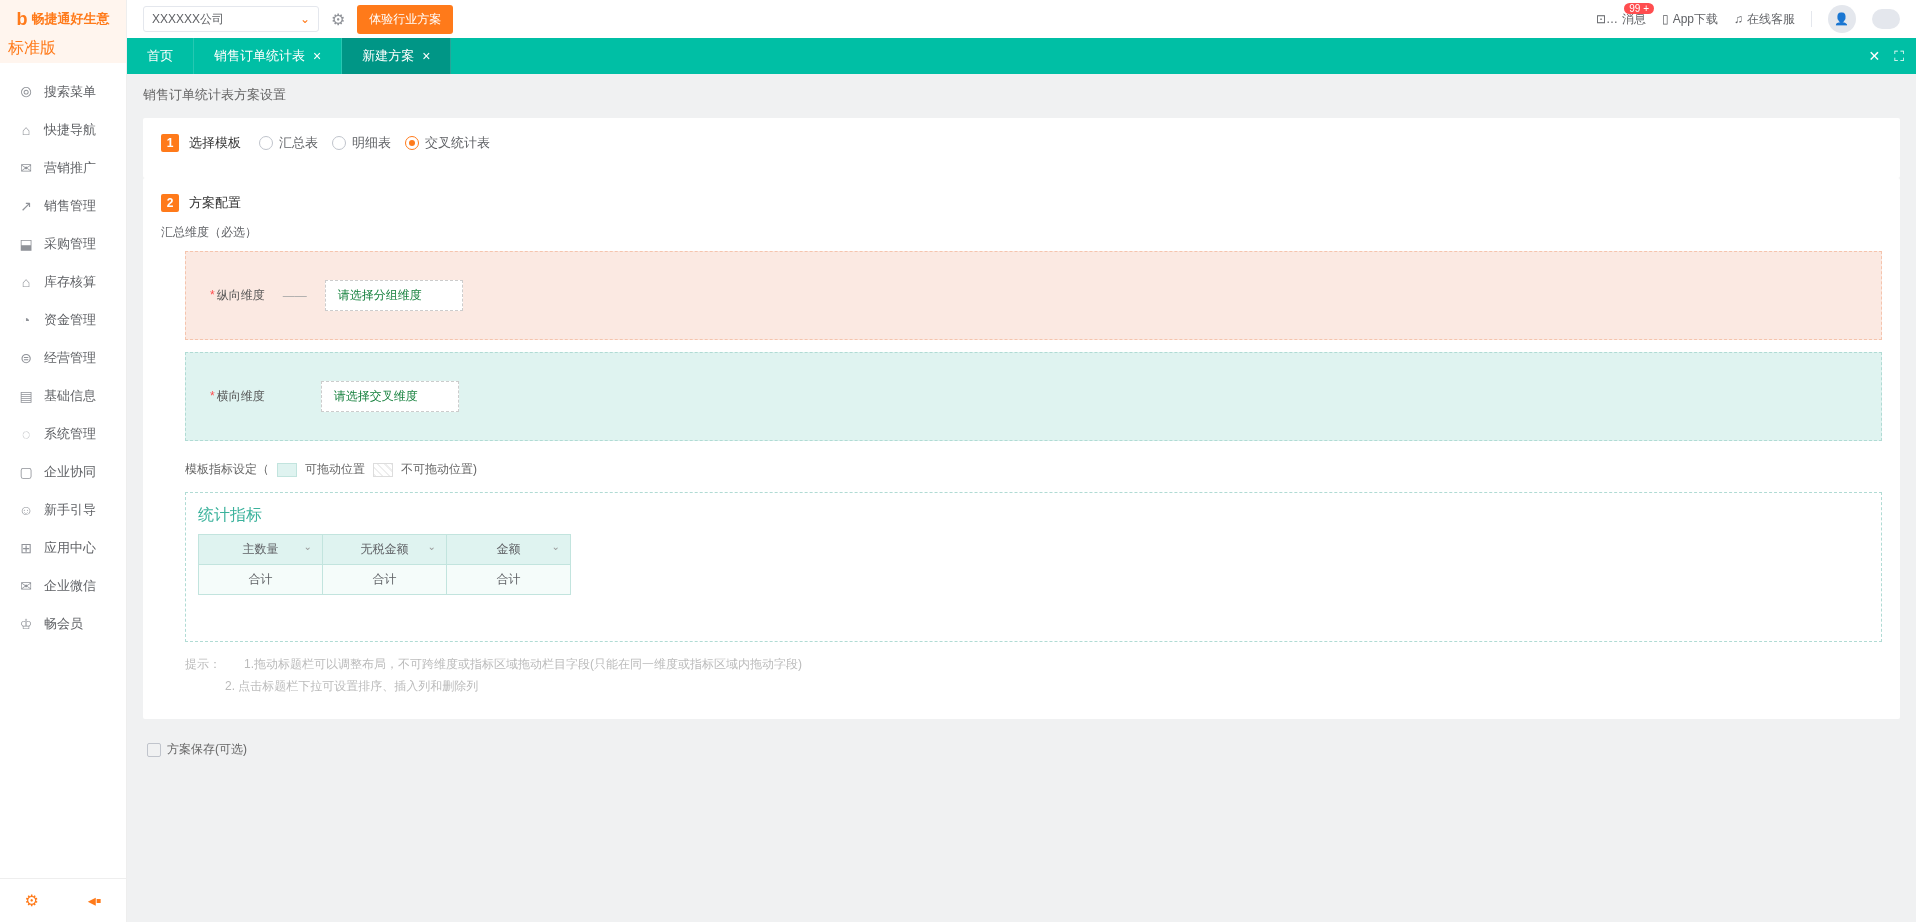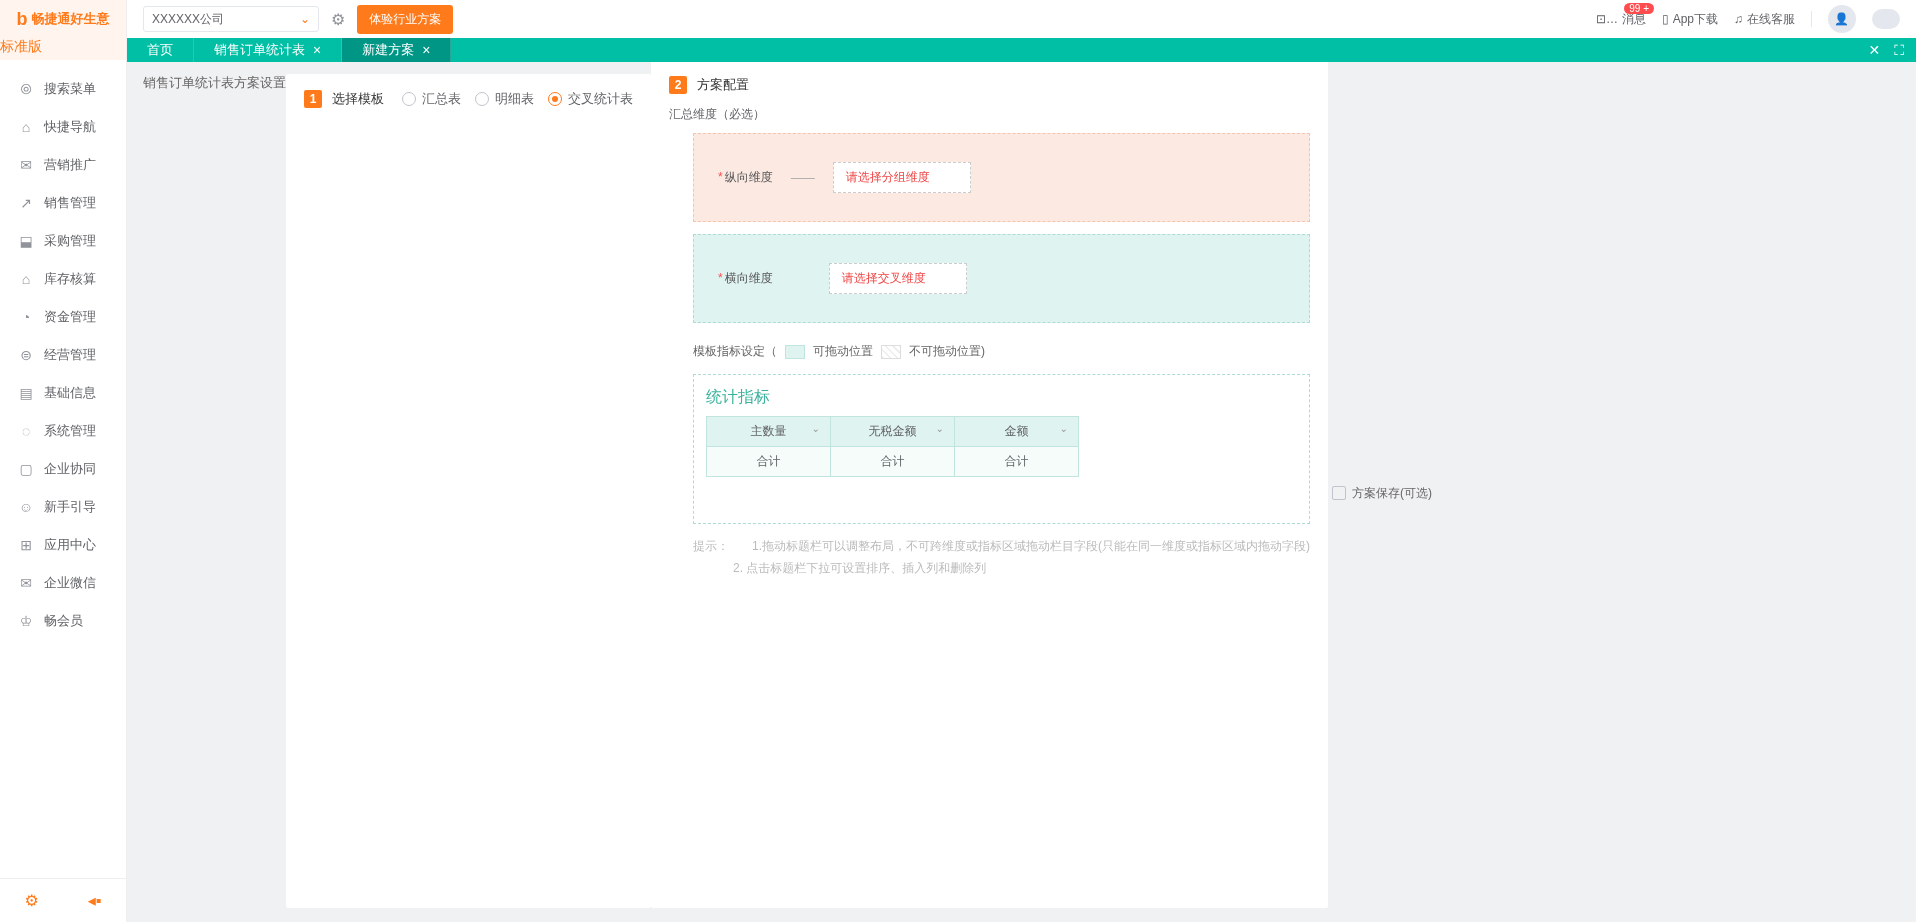--- a/index.html
+++ b/index.html
@@ -37,22 +37,22 @@
       gap: 4px;
       padding: 4px;
     }
     .sidebar-logo .logo-text {
       color: #ff7a1a;
       font-size: 13px;
       font-weight: bold;
     }
     .sidebar-edition {
       color: #ff7a1a;
-      font-size: 14px;
-      padding-left: 0;
+      font-size: 16px;
+      padding-left: 8px;
       background: #fff5ee;
       padding-bottom: 4px;
     }
     .sidebar-menu {
       flex: 1;
       padding-top: 10px;
     }
     .menu-item {
       display: flex;
       align-items: center;
@@ -172,21 +172,21 @@
       color: #bbb;
     }
     .avatar-pill {
       background: #e4e7ed;
       border-radius: 14px;
       width: 28px;
       height: 20px;
     }
     
     .tabbar {
-      height: 24px;
+      height: 36px;
       background: #00bfa5;
       display: flex;
       align-items: stretch;
     }
     .tab {
       display: flex;
       align-items: center;
       padding: 0 20px;
       color: #fff;
       cursor: pointer;
@@ -212,21 +212,21 @@
       cursor: pointer;
       font-size: 14px;
     }
     
     .content {
       flex: 1;
       overflow: auto;
       padding: 12px 16px 0 16px;
       position: relative;
       display: flex;
-      flex-direction: row;
+      flex-direction: column;
     }
     .page-title {
       font-size: 13px;
       color: #666;
       margin-bottom: 14px;
     }
     .panel {
       background: #fff;
       border-radius: 2px;
       padding: 16px 18px 22px 18px;
@@ -317,21 +317,21 @@
     }
     .dim-dash {
       color: #aaa;
       font-size: 12px;
     }
     .dim-input {
       border: 1px dashed #ccc;
       background: #fff;
       padding: 6px 40px 6px 12px;
       font-size: 12px;
-      color: #ef4444;
+      color: #15803d;
       min-width: 110px;
     }
     .template-hint {
       display: flex;
       align-items: center;
       gap: 8px;
       color: #666;
       font-size: 12px;
       margin-left: 24px;
       margin-top: 20px;

